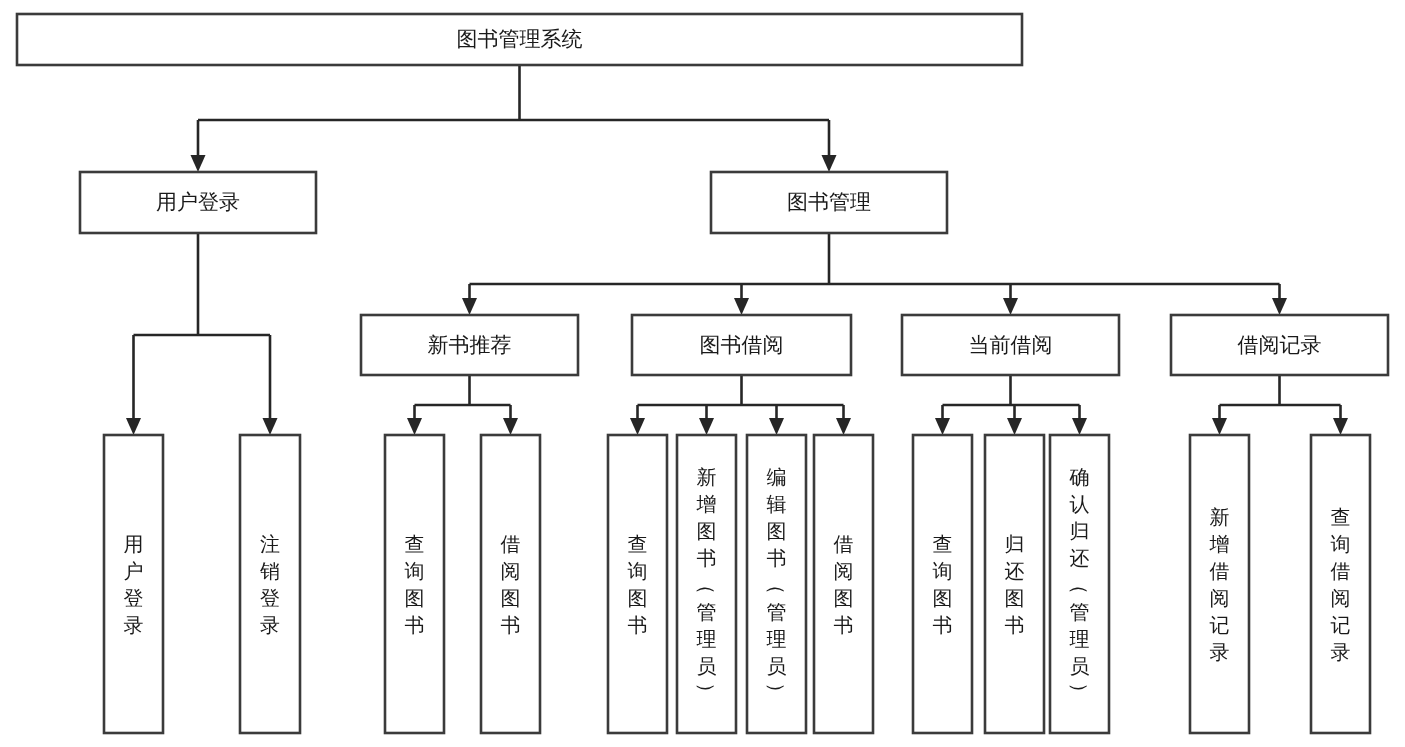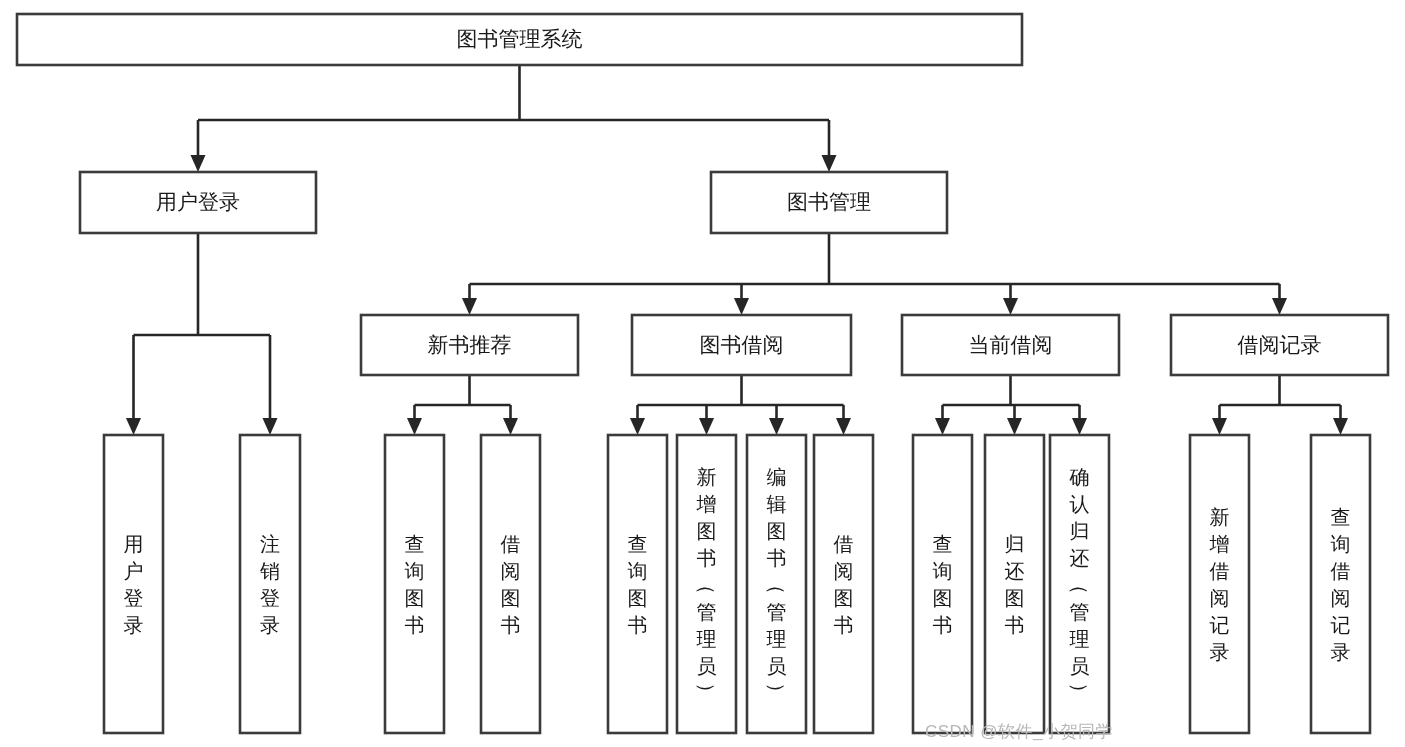--- a/index.html
+++ b/index.html
@@ -259,14 +259,13 @@
           <rect x="1311" y="435" width="59" height="298" class="node-box"></rect>
           <text x="1340.5" y="524.06" class="node-label-v">查</text>
           <text x="1340.5" y="551.06" class="node-label-v">询</text>
           <text x="1340.5" y="578.06" class="node-label-v">借</text>
           <text x="1340.5" y="605.06" class="node-label-v">阅</text>
           <text x="1340.5" y="632.06" class="node-label-v">记</text>
           <text x="1340.5" y="659.06" class="node-label-v">录</text>
         </g>
       </g>
   </svg>
-  <div class="watermark">CSDN @软件_小贺同学</div>
 </div>
 
 </body></html>

